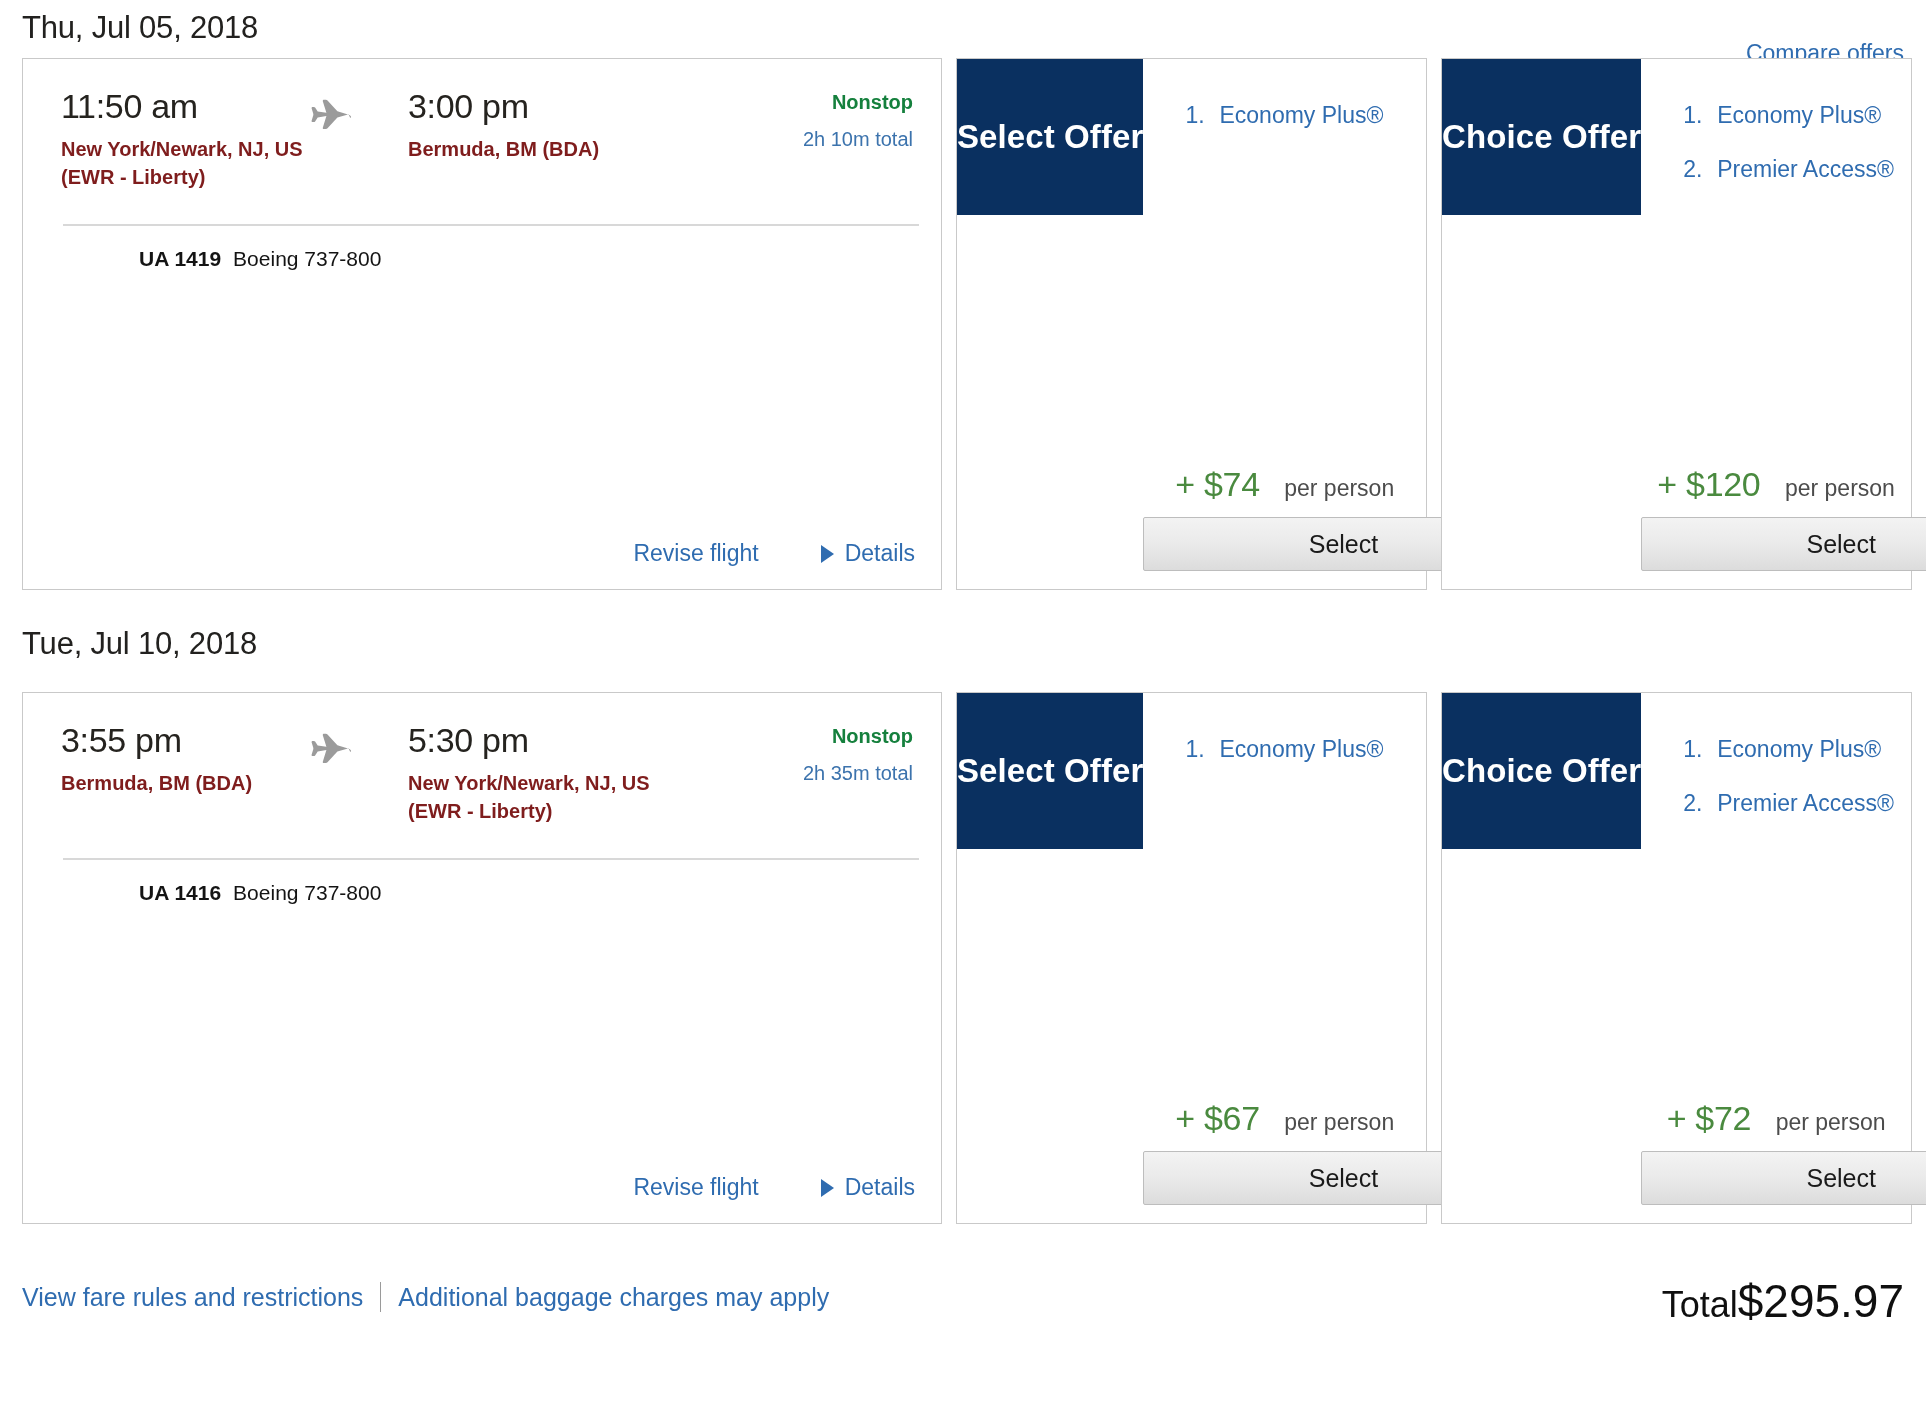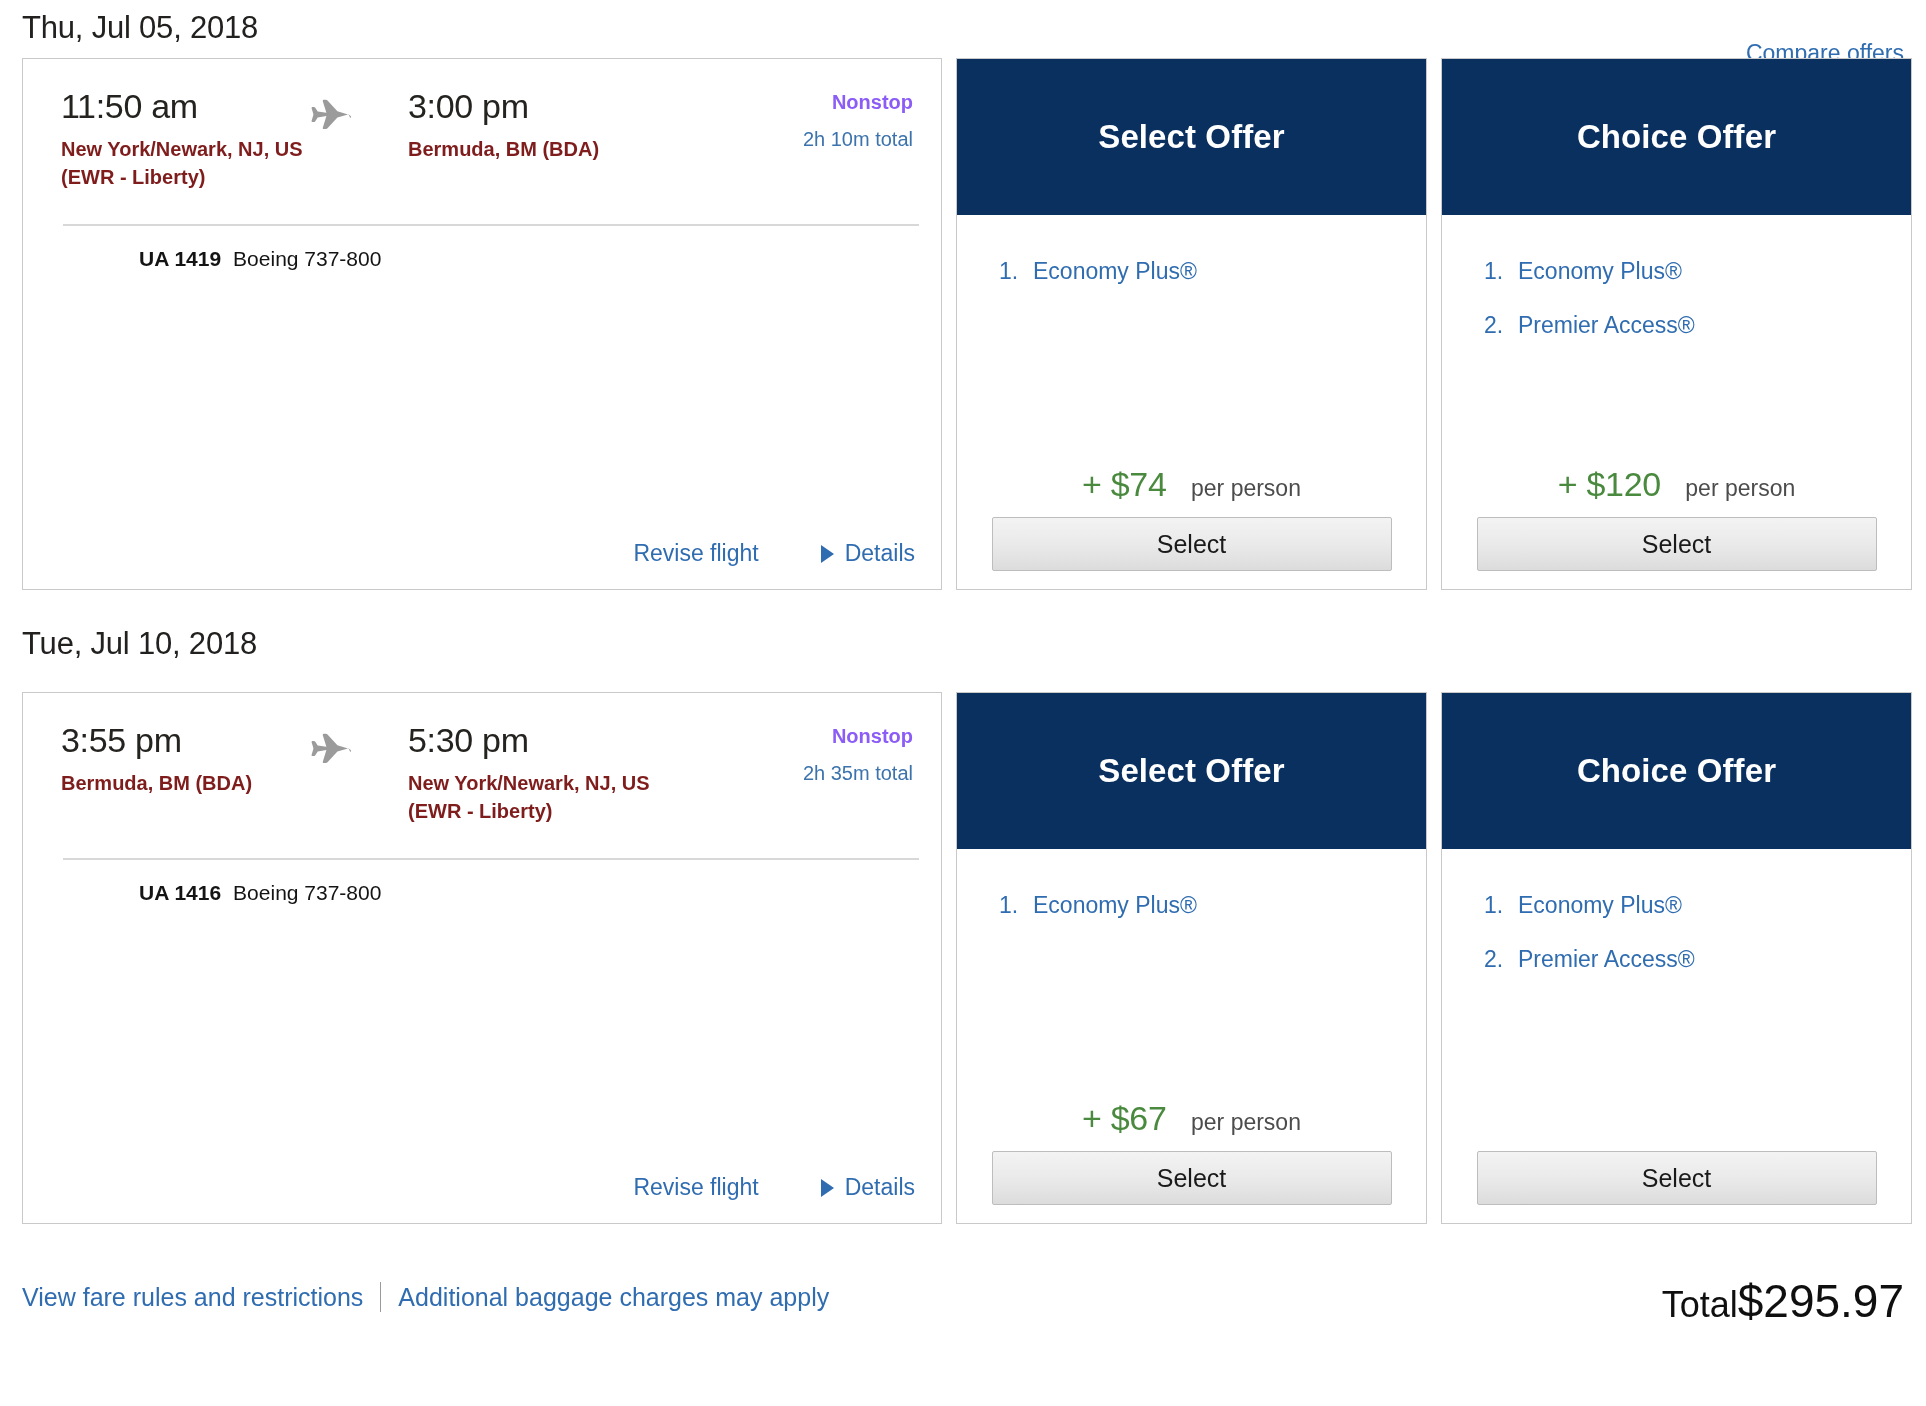--- a/index.html
+++ b/index.html
@@ -80,21 +80,21 @@
   .seg-place {
     font-size: 20px;
     font-weight: 700;
     color: #7f1d1d;
     line-height: 1.42;
     margin-top: 9px;
   }
   .seg-stops {
     font-size: 20px;
     font-weight: 700;
-    color: #8b5cf6;
+    color: #15803d;
     line-height: 1.3;
   }
   .seg-duration {
     font-size: 20px;
     color: #3c73ad;
     margin-top: 13px;
     cursor: pointer;
   }
 
   .card-divider {
@@ -146,21 +146,20 @@
   }
 
   
   .offer {
     position: relative;
     flex: 0 0 471px;
     width: 471px;
     border: 1px solid #c9c9c9;
     background: #ffffff;
     display: flex;
-    flex-direction: column;
   }
   .offer-header {
     height: 156px;
     background: #0a3060;
     display: flex;
     align-items: center;
     justify-content: center;
     color: #ffffff;
     font-size: 33px;
     font-weight: 600;
@@ -428,20 +427,24 @@
           <li class="benefit-item">
             <span class="benefit-num">1.</span>
             <span class="benefit-label">Economy Plus®</span>
           </li>
           <li class="benefit-item">
             <span class="benefit-num">2.</span>
             <span class="benefit-label">Premier Access®</span>
           </li>
         </ul>
         <div class="offer-footer">
+          <div class="price-row">
+            <span class="price-amount">+ $72</span>
+            <span class="price-unit">per person</span>
+          </div>
           <button class="select-button">Select</button>
         </div>
       </div>
     </div>
 
   </div>
 
   <div class="footer">
     <div class="footer-links">
       <span class="footer-link">View fare rules and restrictions</span>

